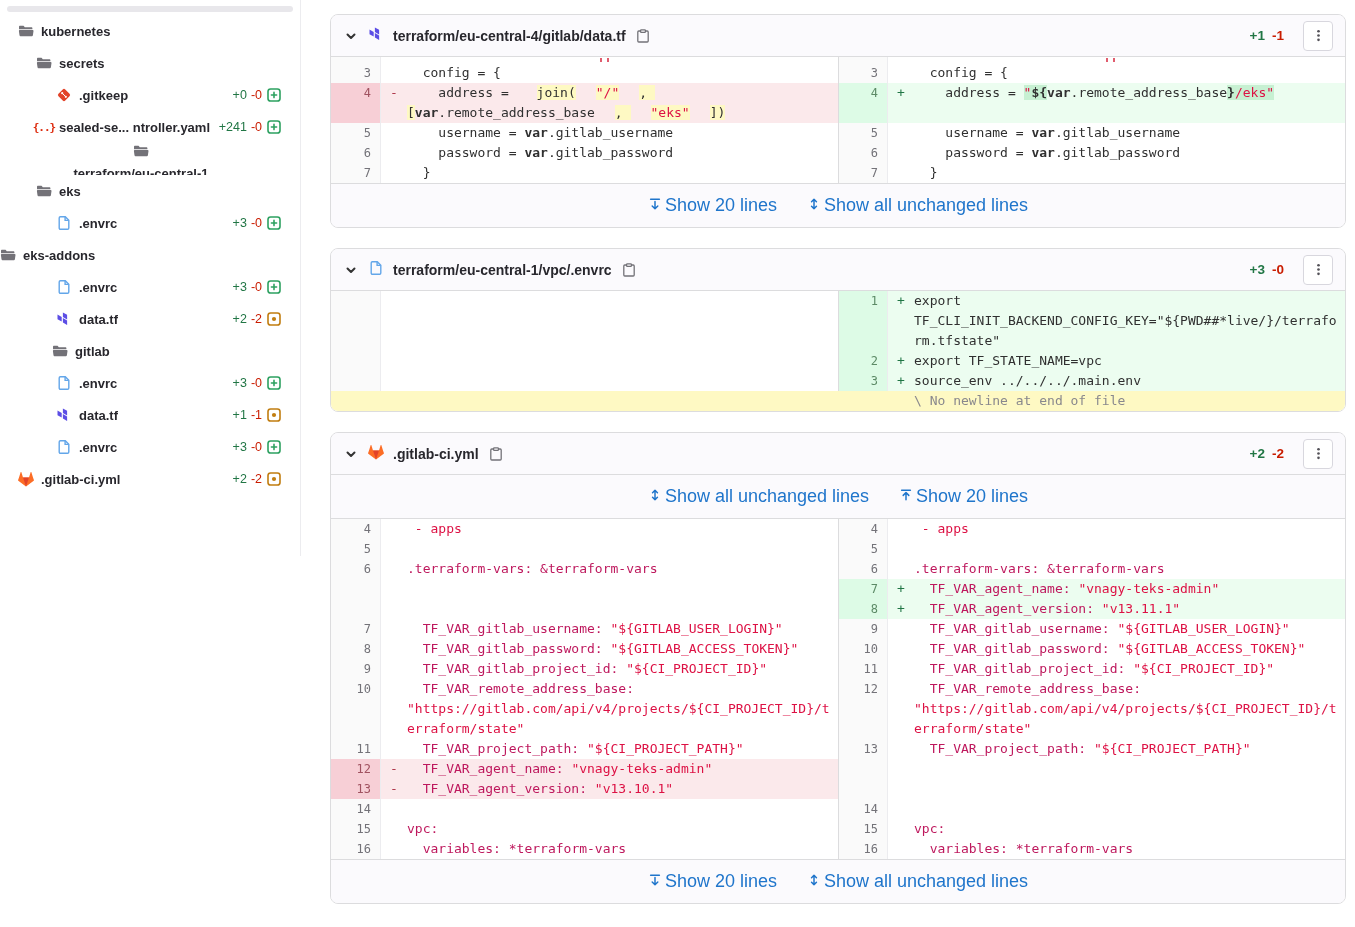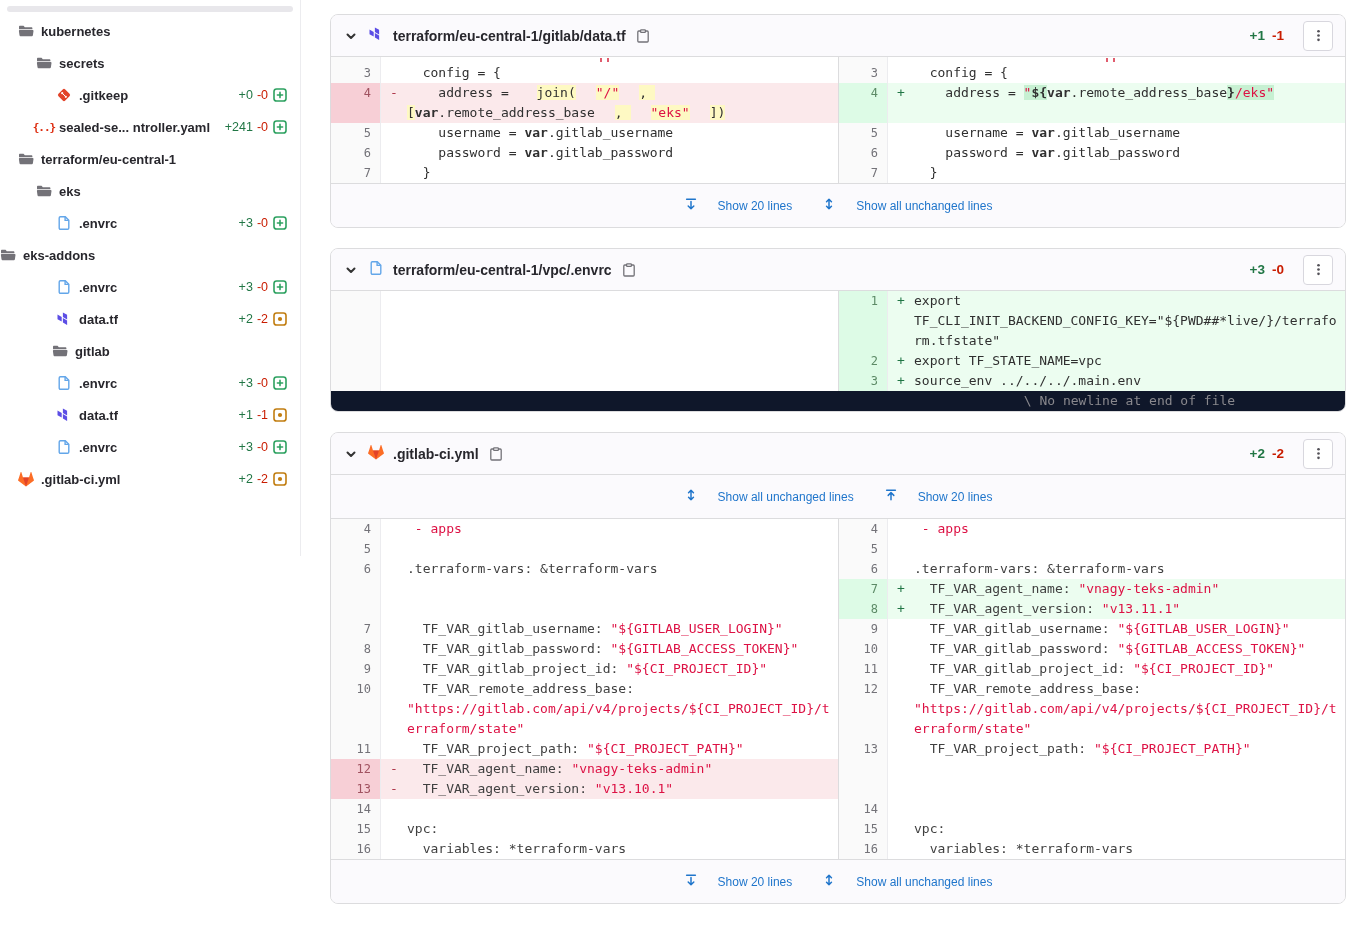--- a/index.html
+++ b/index.html
@@ -4,21 +4,21 @@
 <style>
   * { margin:0; padding:0; box-sizing:border-box; }
   html,body { width:1355px; height:927px; background:#fff; overflow:hidden;
               font-family:"Liberation Sans", sans-serif; color:#28272d; }
 
   
   #sidebar { position:absolute; left:0; top:0; width:301px; height:556px;
              border-right:1px solid #ececef; background:#fff; }
   .scroll-thumb { position:absolute; left:7px; top:6px; width:286px; height:6px;
                   background:#e8e7eb; border-radius:3px; }
-  #tree { position:absolute; top:15px; left:0; right:2px; }
+  #tree { position:absolute; top:15px; left:0; right:8px; }
   .titem { height:32px; display:flex; align-items:center; gap:7px; padding-right:10px; cursor:pointer; }
   .titem .ticon { width:16px; height:16px; flex:0 0 16px; display:flex; align-items:center; justify-content:center; }
   .titem .tlabel { font-size:13px; font-weight:700; color:#28272d; white-space:nowrap; overflow:hidden; }
   .tstats { margin-left:auto; display:flex; align-items:center; gap:4px; font-size:12.5px; }
   .tadd { color:#217645; } .tdel { color:#c91c00; }
   .braces { font-family:"DejaVu Sans Mono",monospace; font-size:11px; font-weight:700;
             color:#dd2b0e; letter-spacing:-1px; }
 
   
   #main { position:absolute; left:330px; top:14px; width:1016px; }
@@ -41,34 +41,34 @@
   .gut.nside { border-left:1px solid #dcdcde; }
   .code { position:relative; min-height:20px; padding:0 4px 0 26px;
           font:13px/20px "DejaVu Sans Mono",monospace; color:#303030;
           white-space:pre-wrap; overflow-wrap:break-word; }
   .gut.ctx, .gut.empty { background:#fafafa; }
   .code.ctx, .code.empty { background:#fff; }
   .code.del { background:#fbe9eb; } .gut.del { background:#f7cfd6; color:#a05260; }
   .code.add { background:#ecfdf0; } .gut.add { background:#ddfbe6; color:#5c8a66; }
   .sign { position:absolute; left:9px; top:0; }
   .code.del .sign { color:#b03a4d; } .code.add .sign { color:#217645; }
-  .sg.s { color:#dd1144; } .sg.k { color:#404040; } .sg.b { font-weight:700; }
+  .sg.s { color:#dd1144; } .sg.k { color:#be185d; } .sg.b { font-weight:700; }
   .code.del .sg.h { background:#fef9c3;margin-left:20px; } .code.add .sg.h { background:#c7f0d2; }
   .drow.sliver { height:6px; overflow:hidden; }
   .drow.sliver .gut, .drow.sliver .code { min-height:6px; }
   .tick { position:absolute; width:2px; height:4px; top:1px; background:#e05c6e; }
-  .meta { grid-column:1 / 5; min-height:20px; background:#0f172a;
+  .meta { grid-column:1 / 5; min-height:20px; background:#fef9c3;
           font:13px/20px "DejaVu Sans Mono",monospace; color:#89888d;
-          padding-left:583px; white-space:pre;text-align:center; }
+          padding-left:583px; white-space:pre; }
 
   
   .xp { height:44px; display:flex; align-items:center; justify-content:center; gap:30px; background:#fbfafd; }
   .xp.top { border-bottom:1px solid #dcdcde; }
   .xp.bot { border-top:1px solid #dcdcde; }
-  .xlink { display:flex; align-items:center; gap:20px; color:#1f75cb; font-size:12px; cursor:pointer; }
+  .xlink { display:flex; align-items:center; gap:3px; color:#1f75cb; font-size:18px; cursor:pointer; }
 </style>
 </head>
 <body>
 
 <aside id="sidebar">
   <div class="scroll-thumb"></div>
   <div id="tree">
       <div class="titem" style="padding-left: 18px;">
         <span class="ticon">
           <svg viewBox="0 0 16 16" width="16" height="16" fill="#737278">
@@ -117,21 +117,21 @@
           <span class="tadd">+241</span>
           <span class="tdel">-0</span>
           <span class="ticon">
             <svg viewBox="0 0 14 14" width="14" height="14" fill="none">
               <rect x="1" y="1" width="12" height="12" rx="2.6" stroke="#2da160" stroke-width="1.6"></rect>
               <path d="M7 4.4v5.2M4.4 7h5.2" stroke="#2da160" stroke-width="1.6" stroke-linecap="round"></path>
             </svg>
           </span>
         </span>
       </div>
-      <div class="titem" style="padding-left: 18px;">
+      <div class="titem" style=" flex-direction: column;">
         <span class="ticon">
           <svg viewBox="0 0 16 16" width="16" height="16" fill="#737278">
             <path d="M1.7 2.8h3.4c.3 0 .5.1.7.3l1 1.2h6.6c.6 0 1 .4 1 1v.9H1V3.8c0-.6.3-1 .7-1z"></path>
             <path d="M2.1 6.9h12.4c.6 0 1.1.5 1 1.1l-.6 4.3c-.1.5-.5.9-1 .9H2.5c-.5 0-.9-.4-1-.9L.9 8c-.1-.6.4-1.1 1-1.1z"></path>
           </svg>
         </span>
         <span class="tlabel">terraform/eu-central-1</span>
       </div>
       <div class="titem" style="padding-left: 36px;">
         <span class="ticon">
@@ -302,21 +302,21 @@
     <section class="panel">
       <div class="phead">
         <span class="chev"><svg viewBox="0 0 16 16" width="16" height="16" fill="none" stroke="#333" stroke-width="2" stroke-linecap="round" stroke-linejoin="round">
             <path d="M4.5 6.5L8 10l3.5-3.5"></path>
           </svg></span>
         <span class="ticon"><svg viewBox="0 0 16 16" width="16" height="16" fill="#5c4ee5">
             <path d="M1.5 3.6l4.2 2.4v4.6L1.5 8.2z"></path>
             <path d="M6.9 1.4l4.2 2.4v4.6L6.9 6z"></path>
             <path d="M6.9 7l4.2 2.4V14L6.9 11.6z"></path>
           </svg></span>
-        <span class="fpath">terraform/eu-central-1/gitlab/data.tf</span>
+        <span class="fpath">terraform/eu-central-4/gitlab/data.tf</span>
         <span class="copybtn"><svg viewBox="0 0 16 16" width="16" height="16" fill="none" stroke="#737278" stroke-width="1.3">
             <rect x="5.6" y="1.8" width="4.8" height="2.6" rx="0.7"></rect>
             <path d="M10.9 3h1.3c.6 0 1 .4 1 1v9c0 .6-.4 1-1 1H3.8c-.6 0-1-.4-1-1V4c0-.6.4-1 1-1h1.3"></path>
           </svg></span>
         <span class="spacer"></span>
         <span class="hstats">
           <span class="tadd">+1</span>
           <span class="tdel">-1</span>
         </span>
         <button class="kebab">

